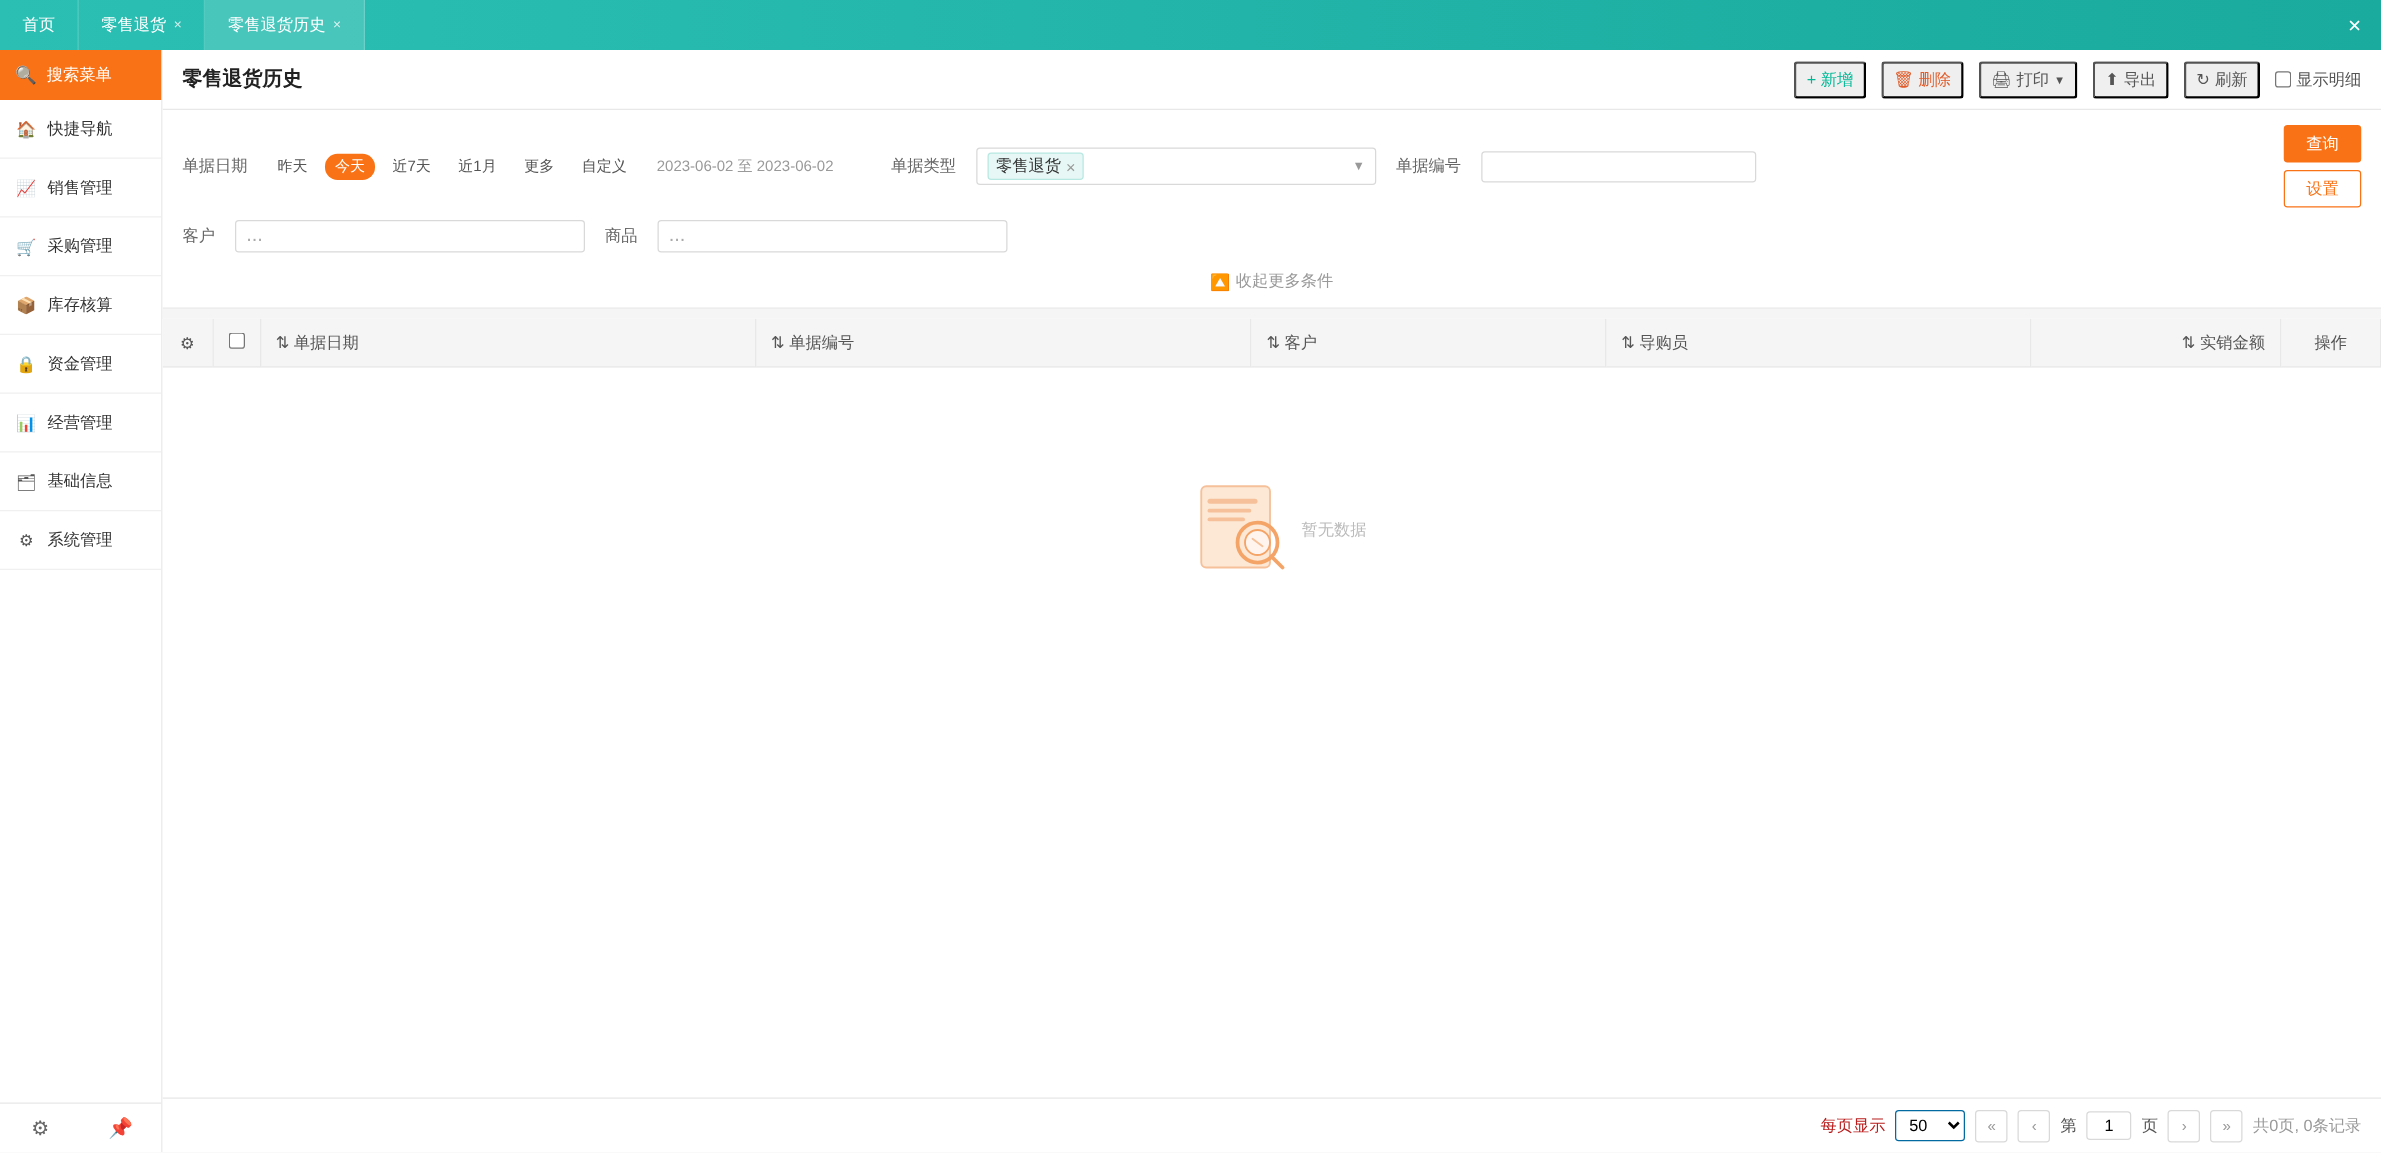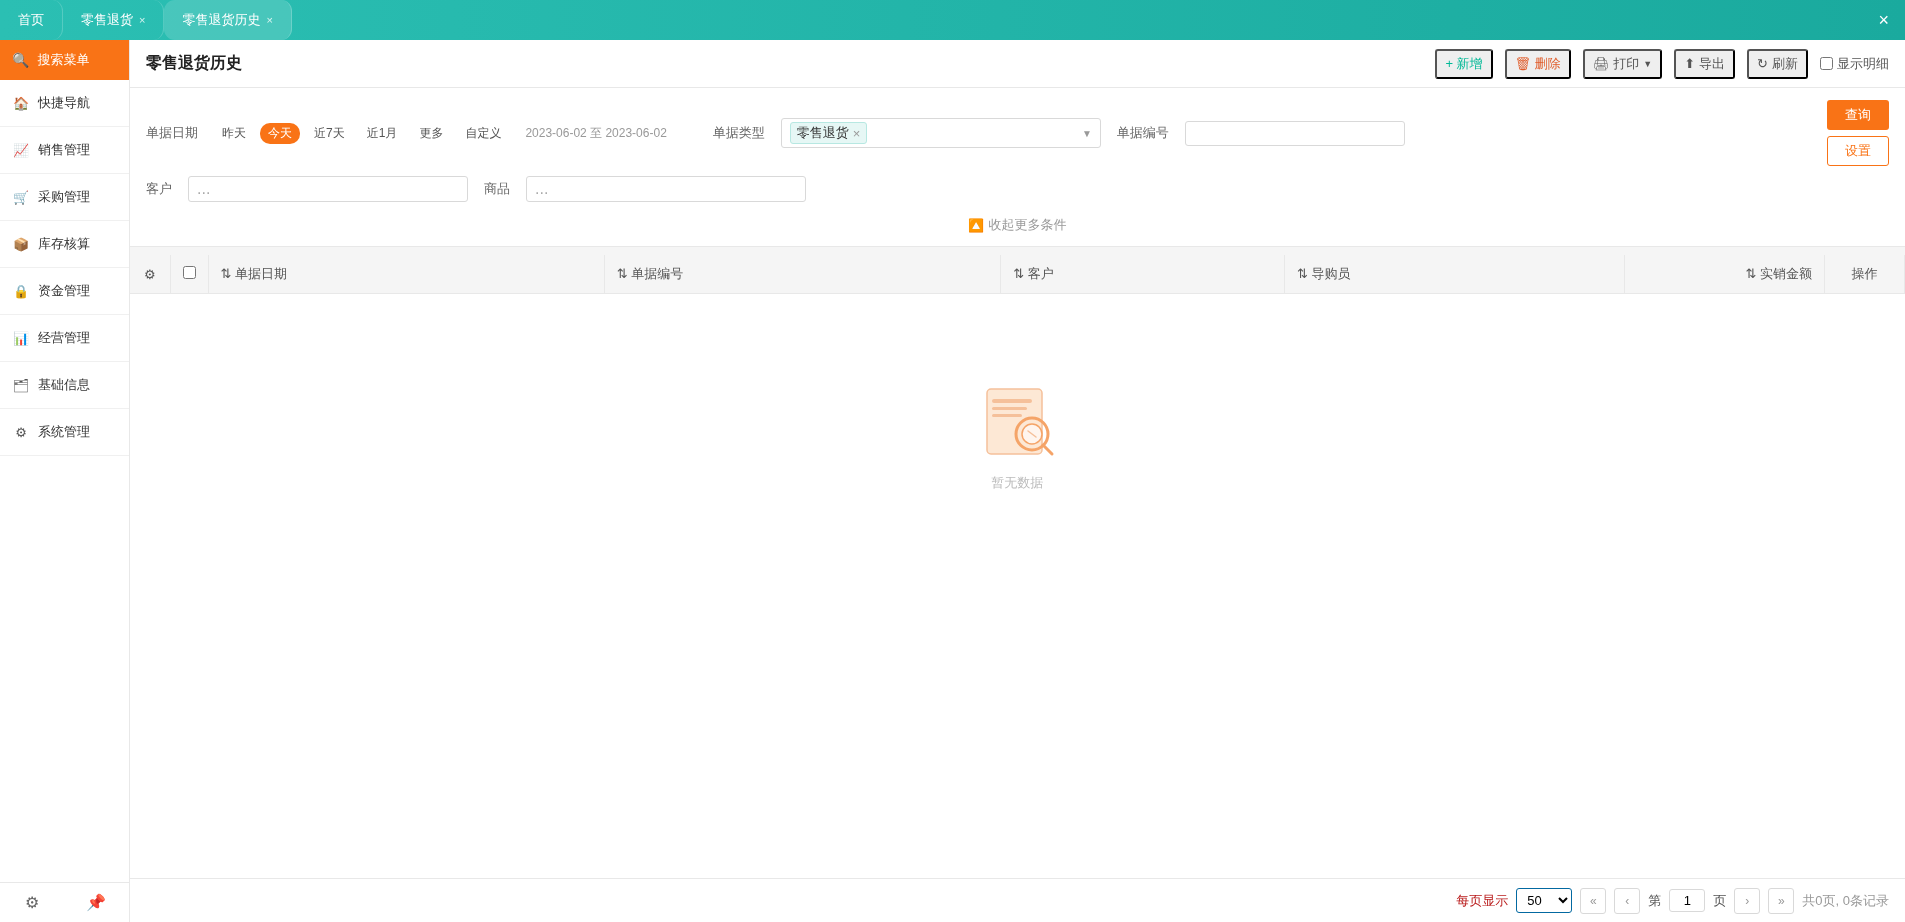--- a/index.html
+++ b/index.html
@@ -23,21 +23,20 @@
     .top-tab {
       display: flex;
       align-items: center;
       padding: 0 18px;
       color: #fff;
       cursor: pointer;
       font-size: 13px;
       border-right: 1px solid rgba(255,255,255,0.2);
       gap: 6px;
       height: 100%;
-      border-radius: 11px;
     }
     .top-tab.active {
       background: rgba(255,255,255,0.15);
     }
     .top-tab .close-x {
       font-size: 11px;
       opacity: 0.8;
       cursor: pointer;
     }
     .top-bar-close {
@@ -283,21 +282,21 @@
       border-right: 1px solid #e8e8e8;
     }
     .th-gear { width: 40px; text-align: center; }
     .th-check { width: 36px; text-align: center; }
     .th-actions { width: 80px; text-align: center; }
     .th-amount { text-align: right; }
 
     
     .empty-state {
       display: flex;
-      flex-direction: column;
+      flex-direction: row;
       align-items: center;
       justify-content: center;
       padding: 80px 0;
       color: #bbb;
       font-size: 14px;
     }
 
     
     .pagination-bar {
       height: 44px;

